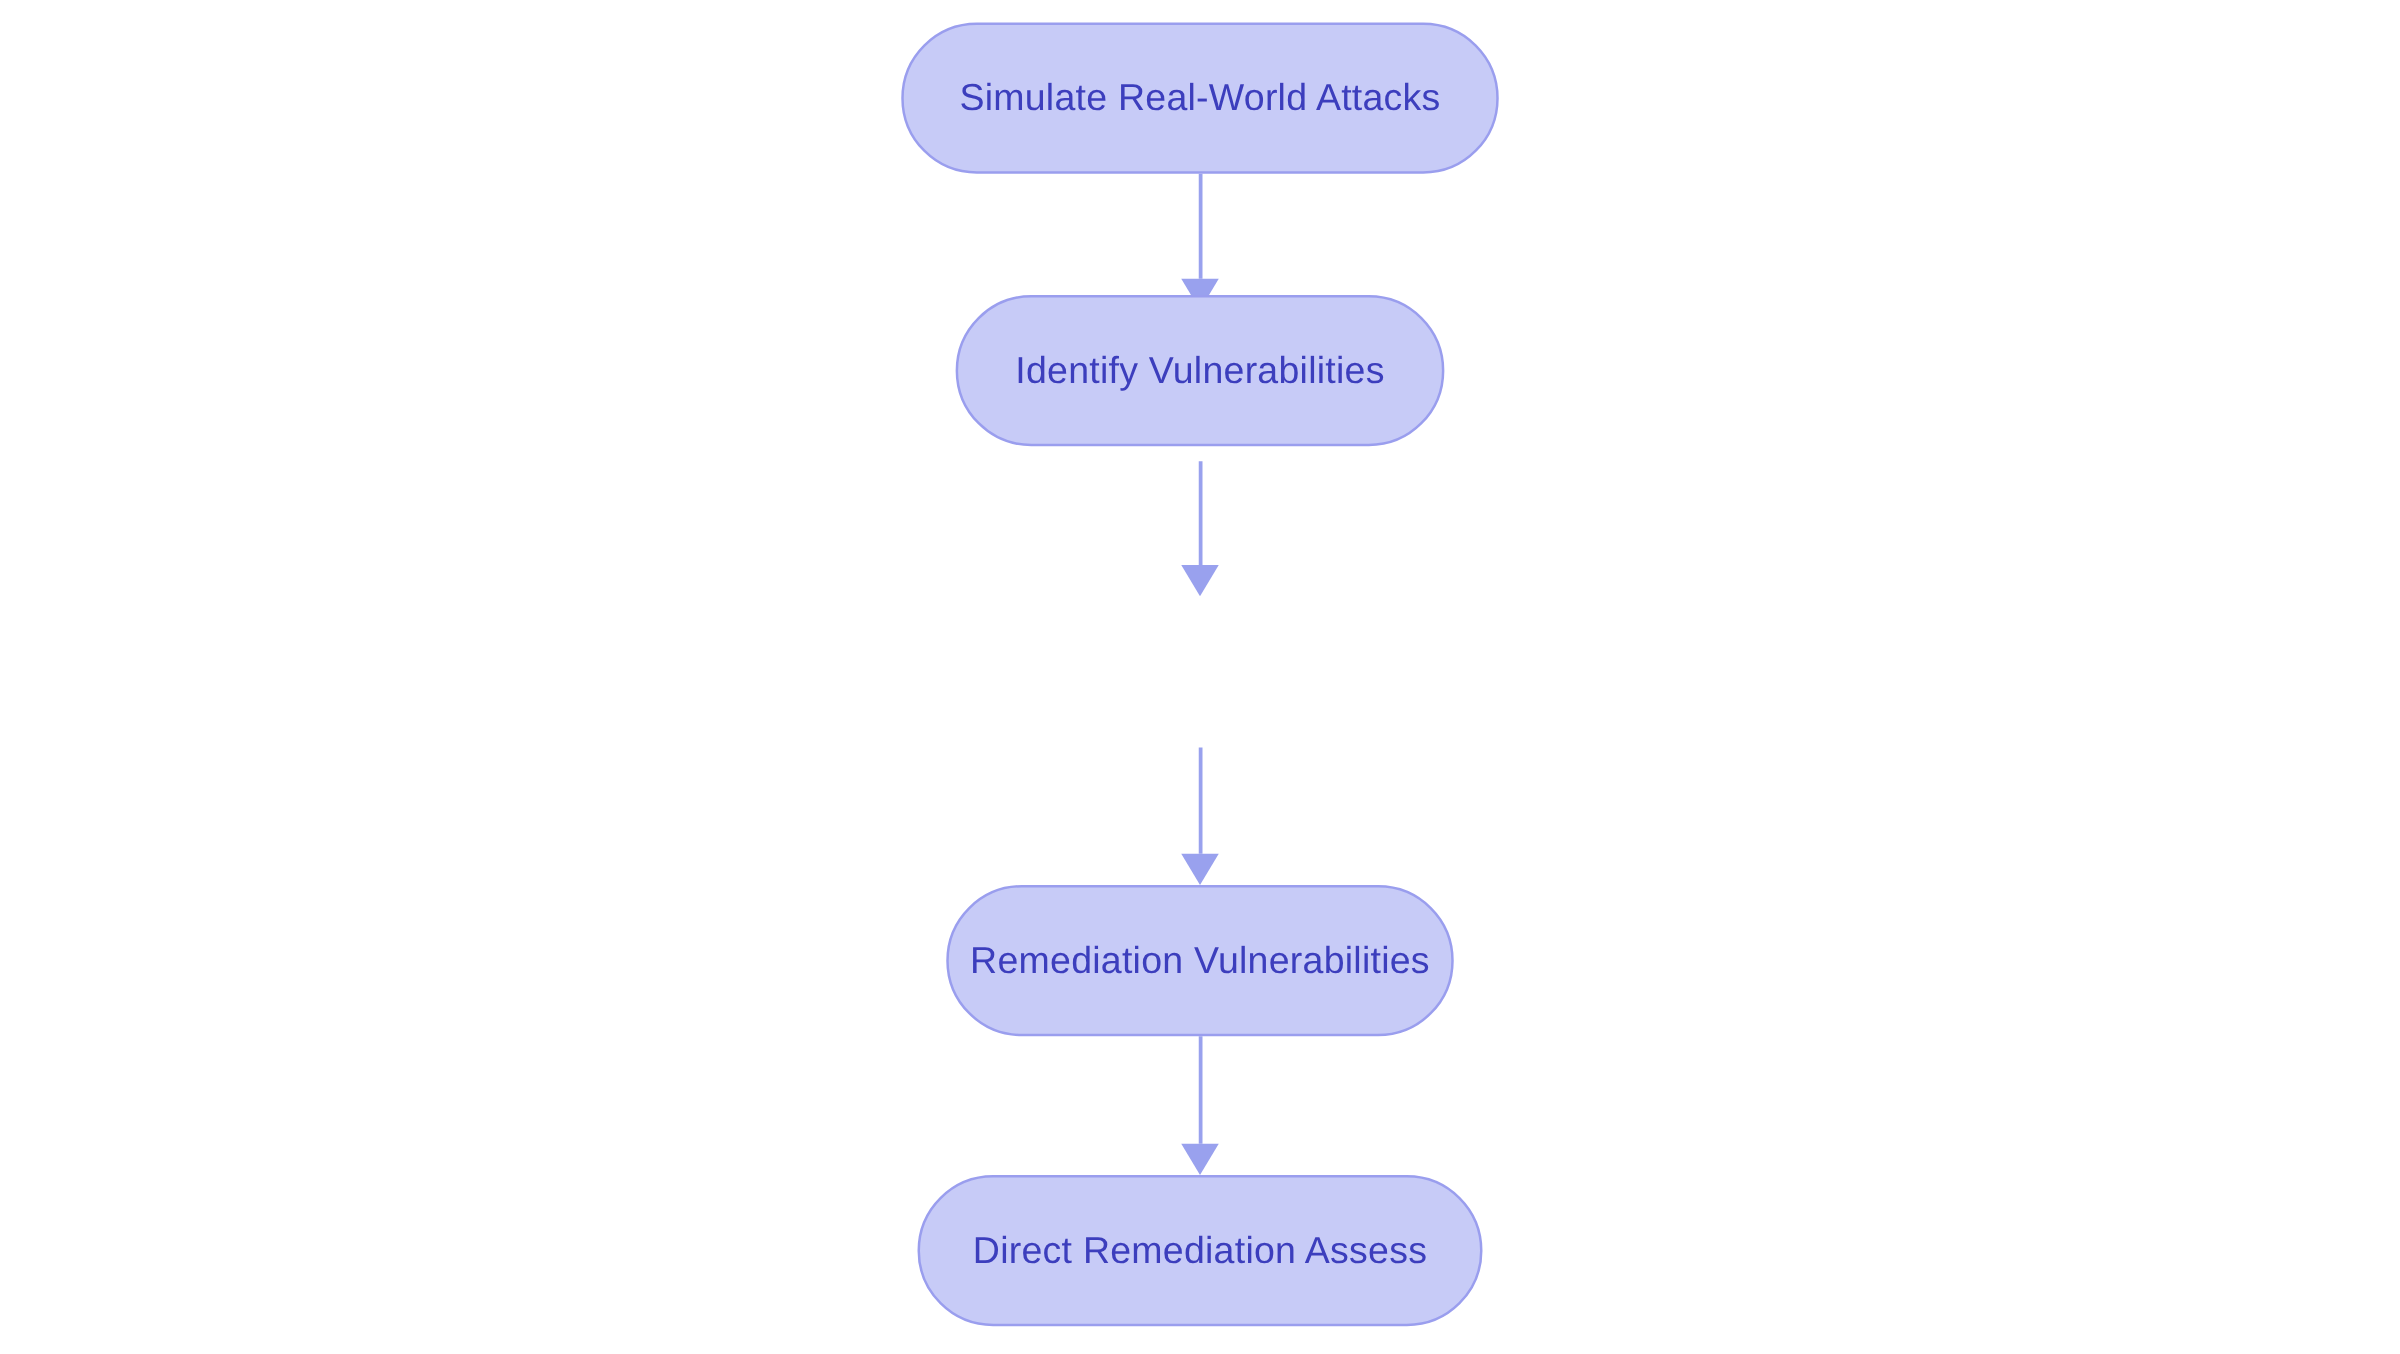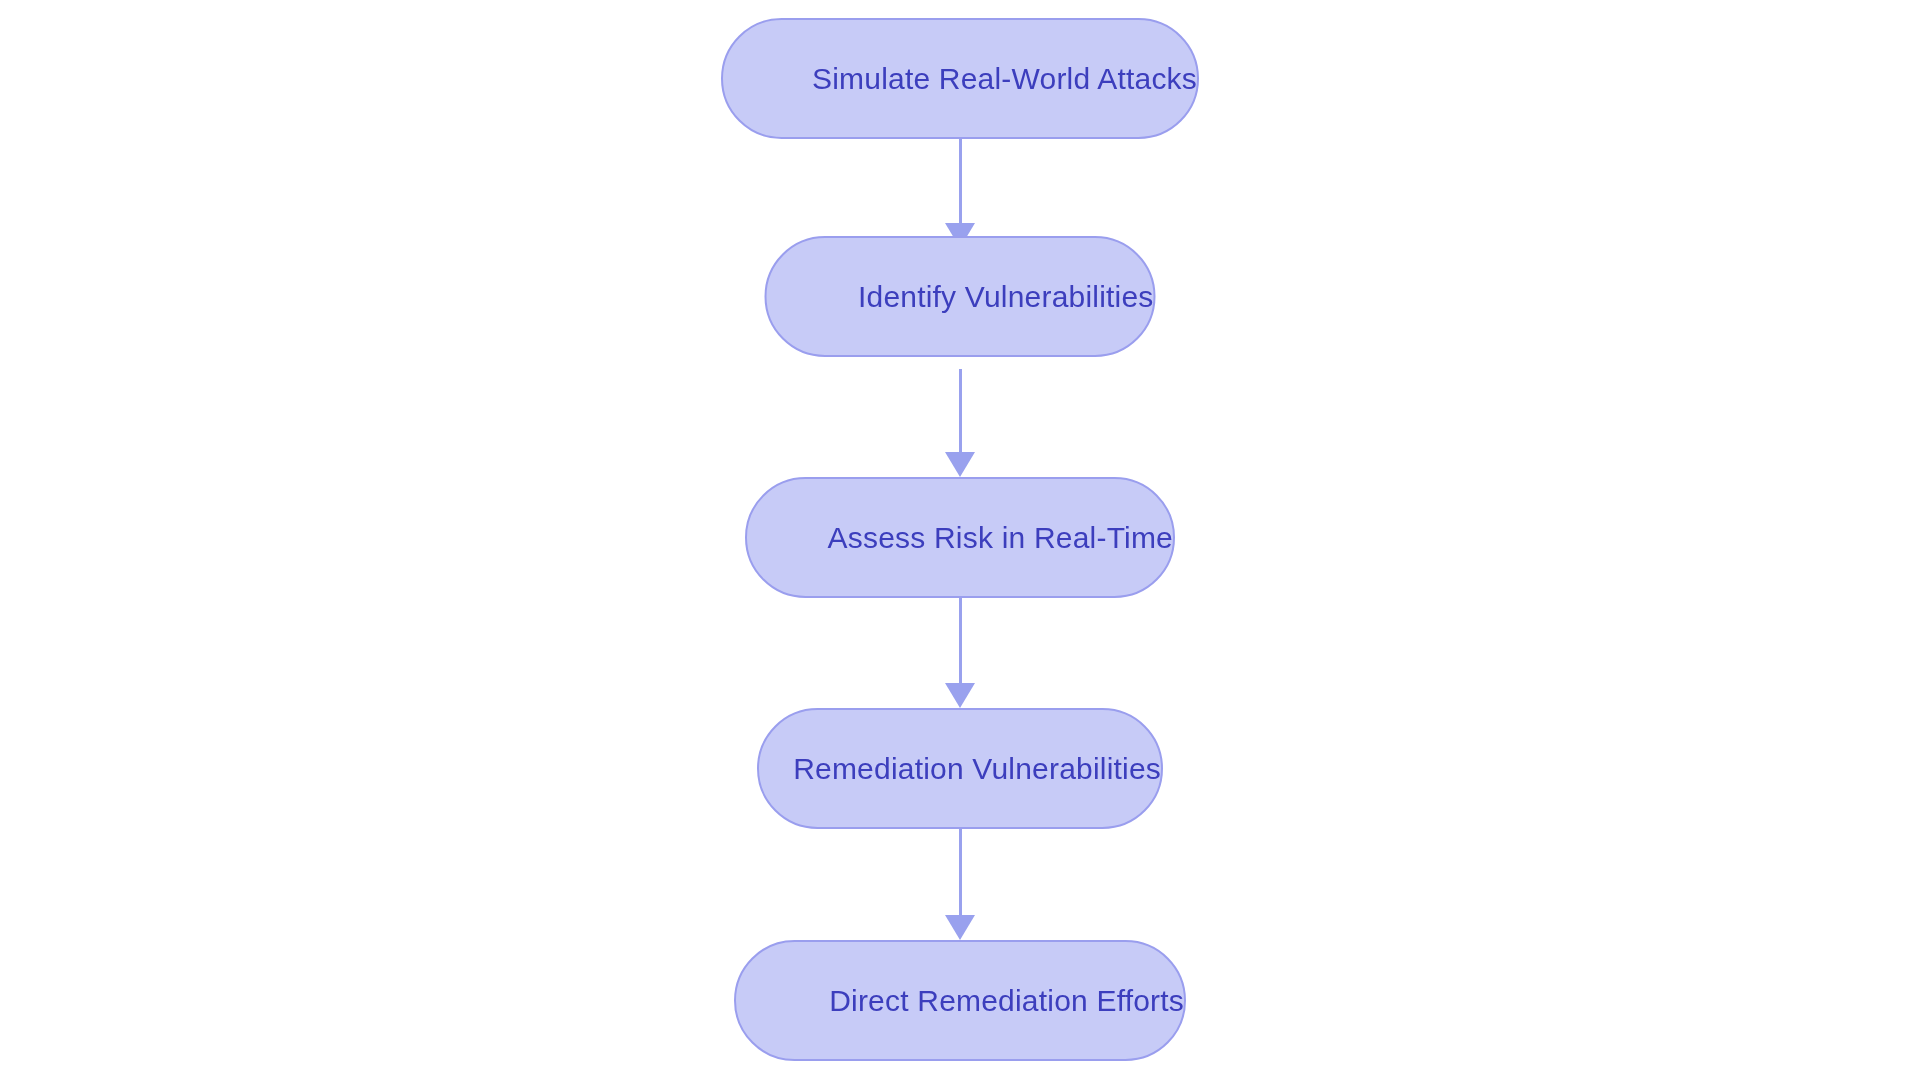--- a/index.html
+++ b/index.html
@@ -25,21 +25,21 @@
   .node {
     position: absolute;
     left: 50%;
     transform: translateX(-50%);
     height: 121px;
     background: var(--node-fill);
     border: 2px solid var(--node-border);
     border-radius: 60.5px;
     display: flex;
     align-items: center;
-    justify-content: flex-end;
+    justify-content: center;
   }
   .node-label {
     color: var(--node-text);
     font-size: 30px;
     line-height: 1;
     white-space: nowrap;
     letter-spacing: 0.2px;
   }
   .node-1 { top: 18px;  width: 478px; }
   .node-2 { top: 236px; width: 391px; }
@@ -89,35 +89,32 @@
 
   <div class="node node-2">
     <span class="node-label">Identify Vulnerabilities</span>
   </div>
 
   <div class="connector connector-2">
     <div class="line"></div>
     <div class="head"></div>
   </div>
 
-  <div class="node node-3">
-    <span class="node-label">Assess Risk in Real-Time</span>
-  </div>
 
   <div class="connector connector-3">
     <div class="line"></div>
     <div class="head"></div>
   </div>
 
   <div class="node node-4">
     <span class="node-label">Remediation Vulnerabilities</span>
   </div>
 
   <div class="connector connector-4">
     <div class="line"></div>
     <div class="head"></div>
   </div>
 
   <div class="node node-5">
-    <span class="node-label">Direct Remediation Efforts</span>
+    <span class="node-label">Direct Remediation Assess</span>
   </div>
 
 </div>
 
 </body></html>

